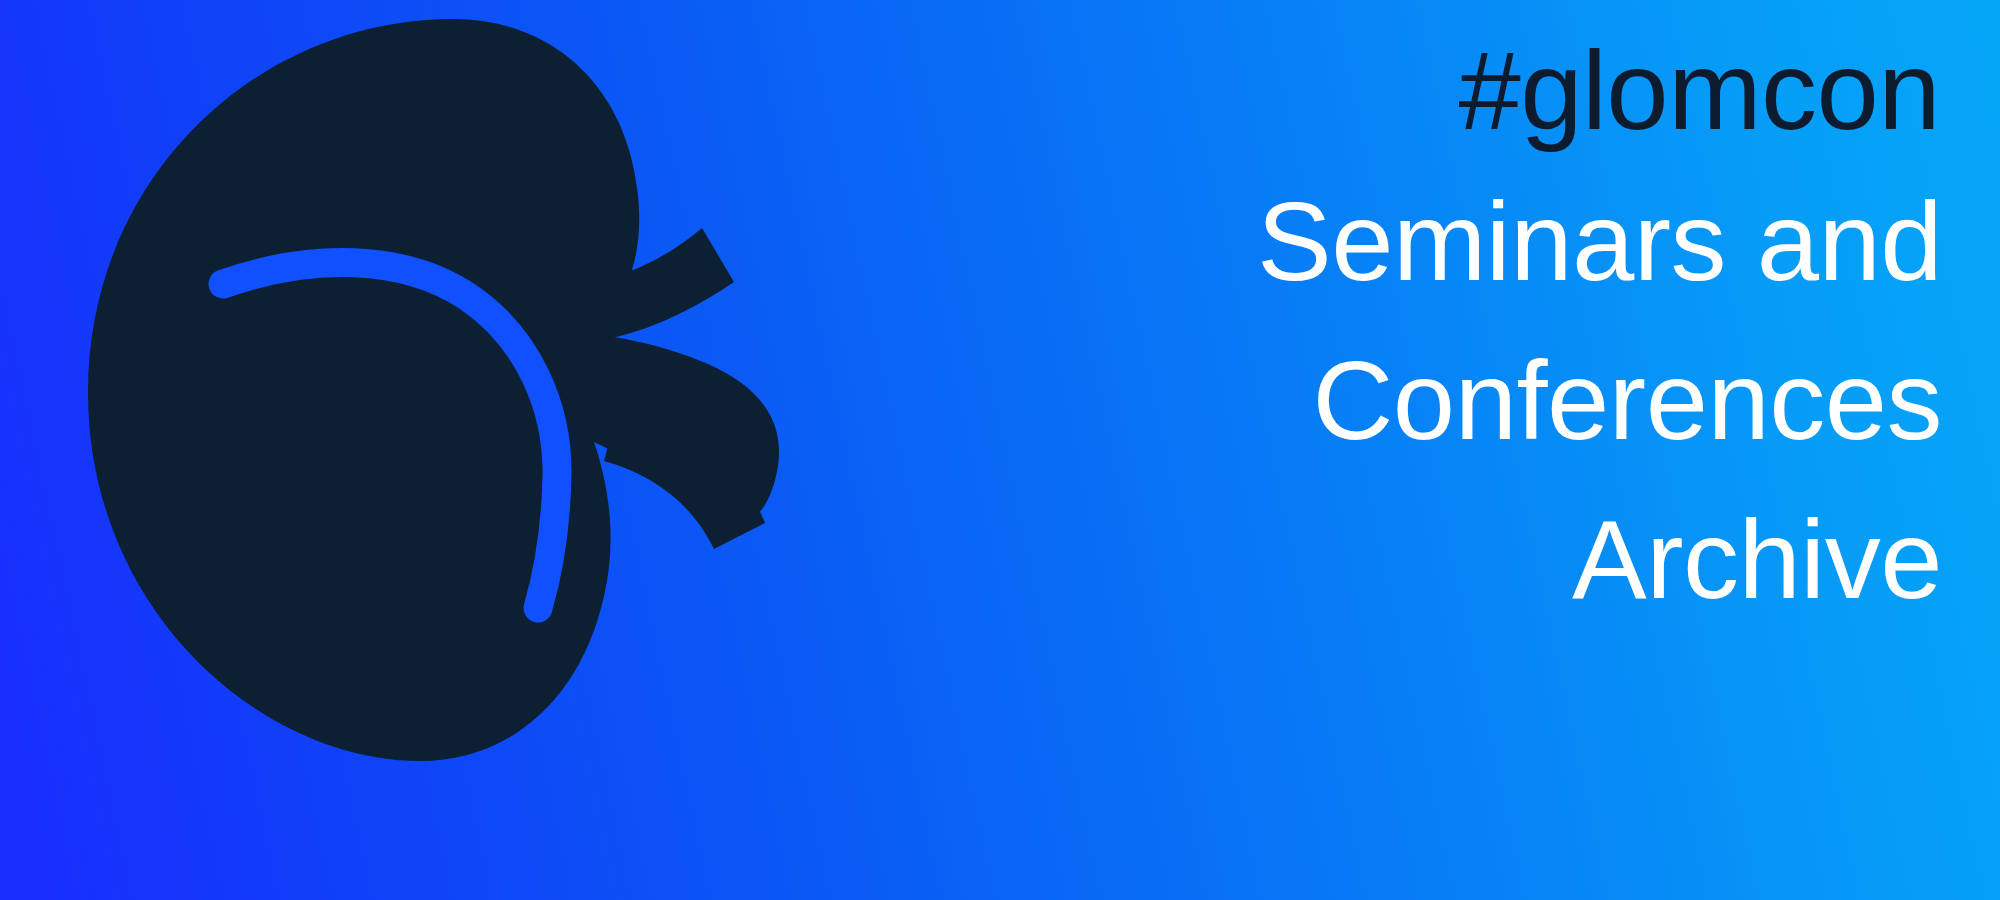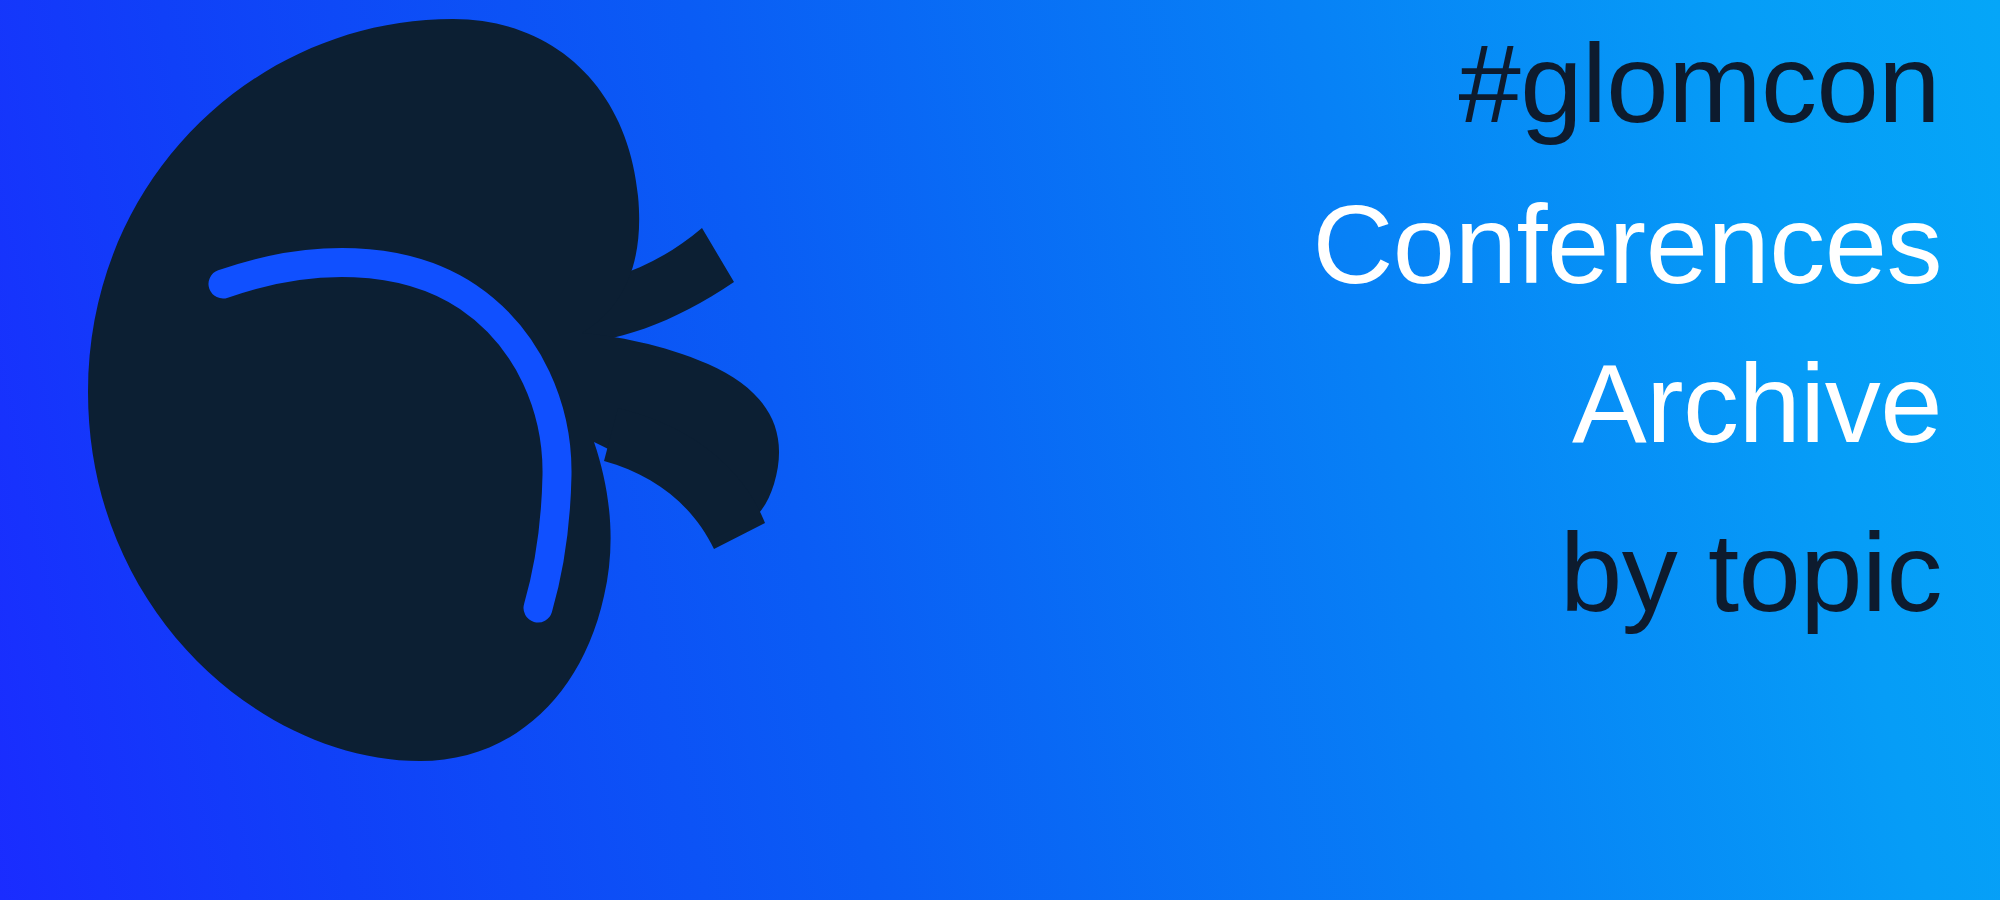--- a/index.html
+++ b/index.html
@@ -45,21 +45,21 @@
     position: absolute;
     right: 58px;
     top: 0;
     width: 1060px;
     height: 900px;
     text-align: right;
     display: flex;
     flex-direction: column;
     justify-content: flex-start;
     align-items: flex-end;
-    padding-top: 11px;
+    padding-top: 18px;
   }
 
   .headline {
     display: block;
     white-space: nowrap;
     letter-spacing: -0.5px;
     font-weight: 400;
   }
 
   .line-hashtag {
@@ -131,18 +131,18 @@
 
       <path fill="none" stroke="#1050ff" stroke-width="29" stroke-linecap="round" d="M165 284
                C253 253 346 254 410 297
                C472 339 500 410 499 475
                C498 524 491 570 480 608"></path>
     </svg>
   </div>
 
   <div class="text-block">
     <span class="headline line-hashtag">#glomcon</span>
+    <span class="headline line-white-1">Seminars and</span>
     <span class="headline line-white-2">Conferences</span>
     <span class="headline line-white-3">Archive</span>
-    <span class="headline line-bytopic">by topic</span>
   </div>
 
 </div>
 
 </body></html>

